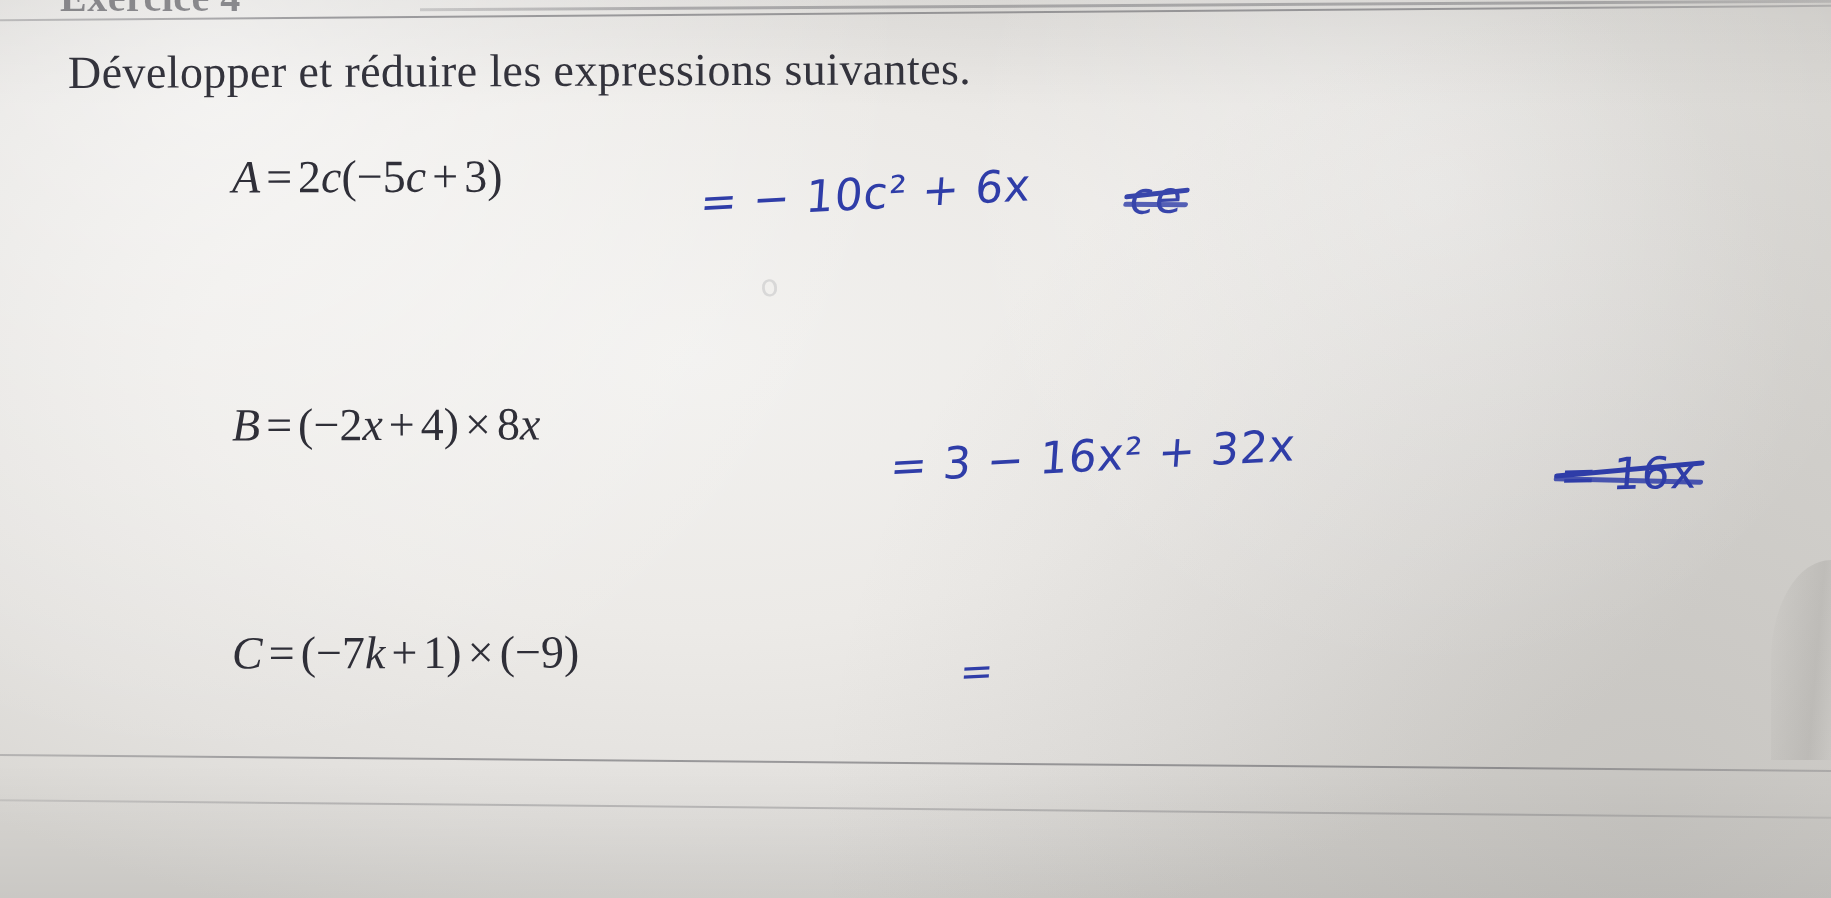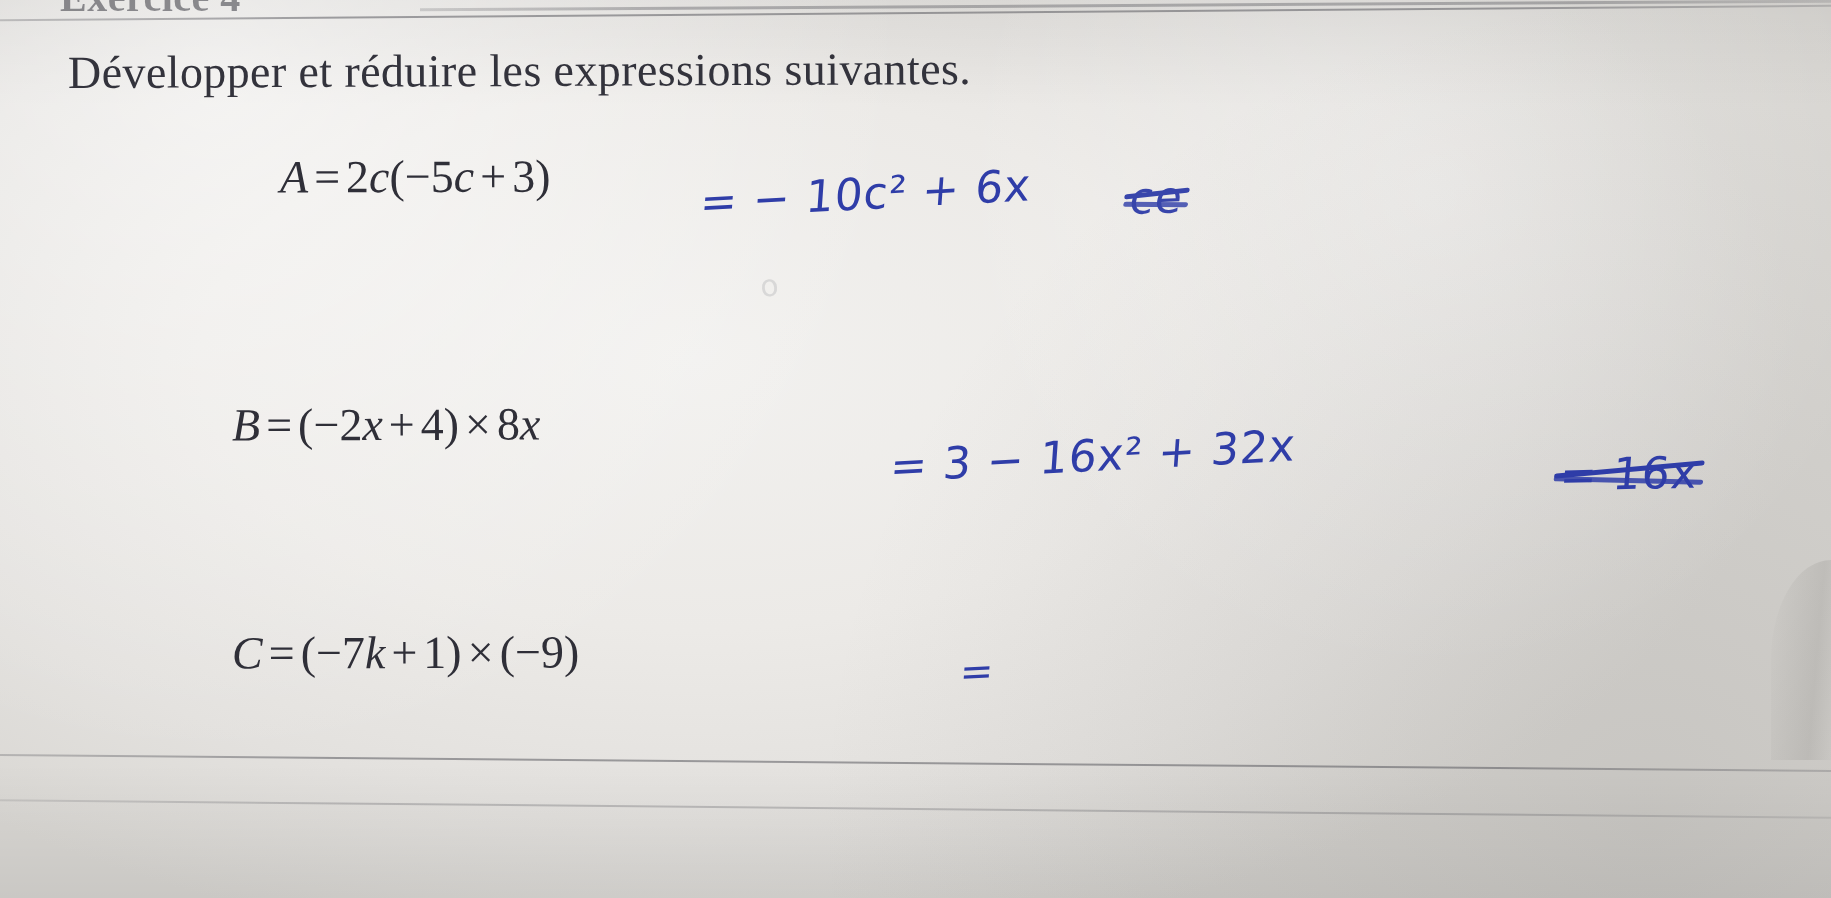--- a/index.html
+++ b/index.html
@@ -85,21 +85,21 @@
     position: absolute;
     font-family: "Liberation Serif", serif;
     font-size: 46px;
     color: #2f2f38;
     white-space: nowrap;
     transform: rotate(-0.2deg);
   }
   .expr i { font-style: italic; font-family: "Liberation Serif", serif; }
   .op { padding: 0 6px; }
 
-  #expr-a { left: 232px; top: 150px; margin-left: 48px; }
+  #expr-a { left: 232px; top: 150px; }
   #expr-b { left: 232px; top: 398px; }
   #expr-c { left: 232px; top: 626px; }
 
   
   .hand {
     position: absolute;
     font-family: "DejaVu Sans", sans-serif;
     color: #2f3da8;
     font-size: 44px;
     white-space: nowrap;

